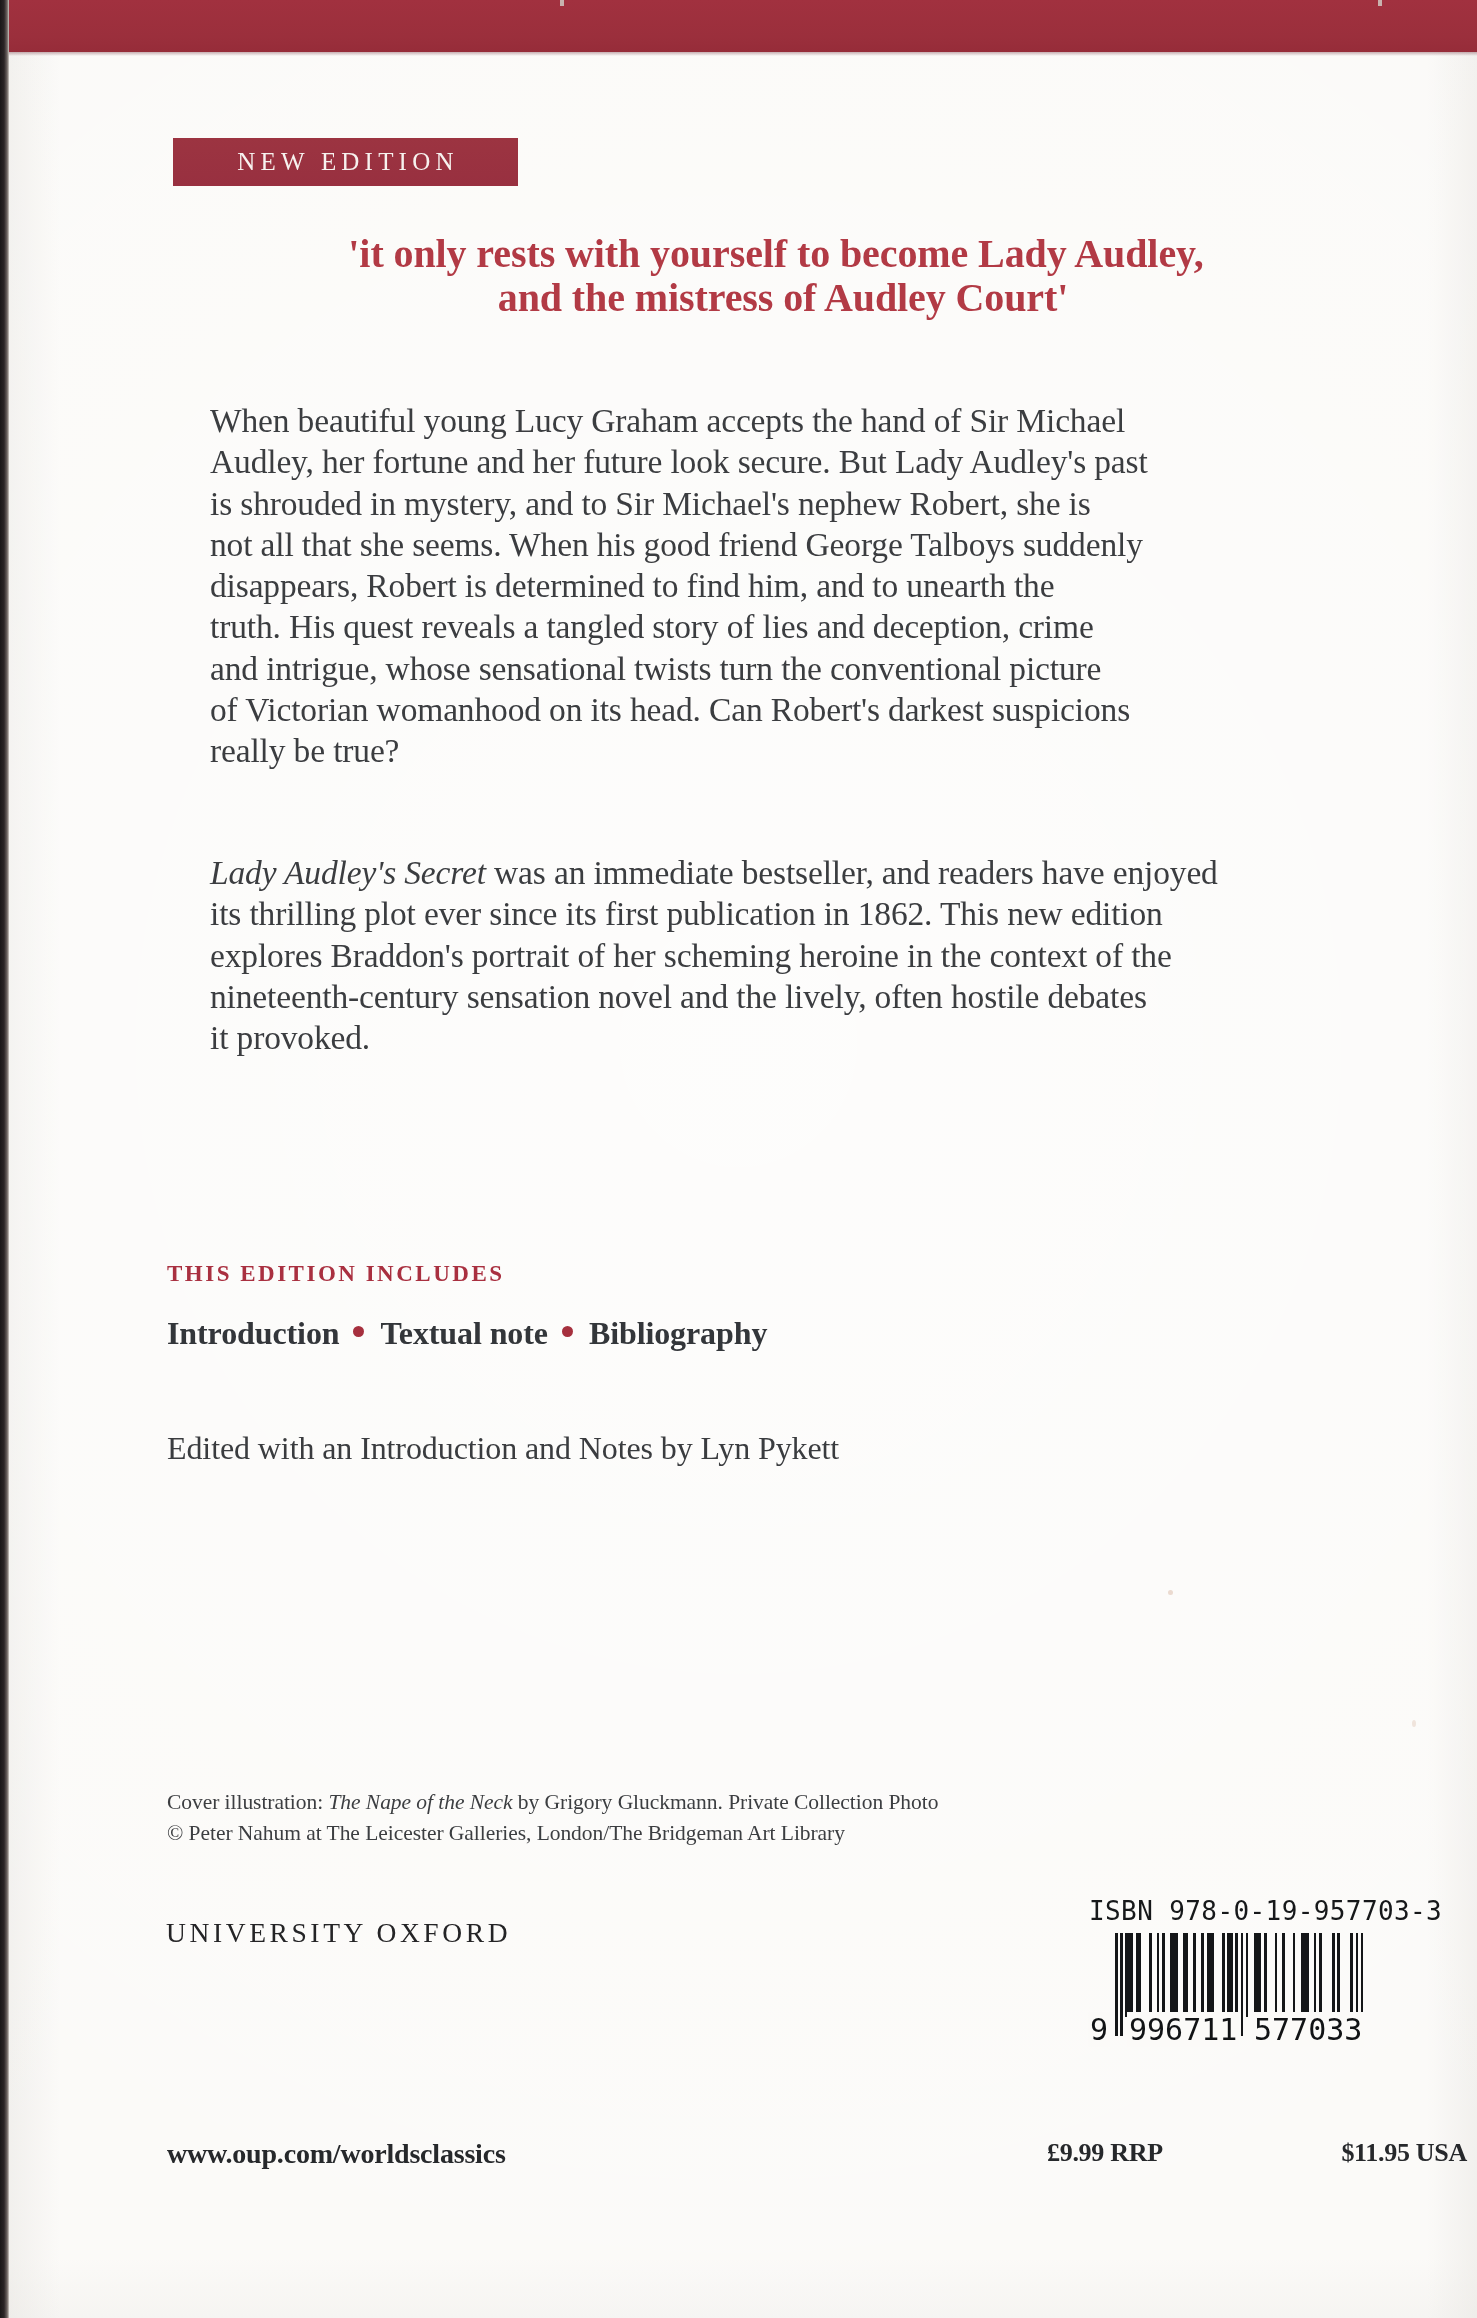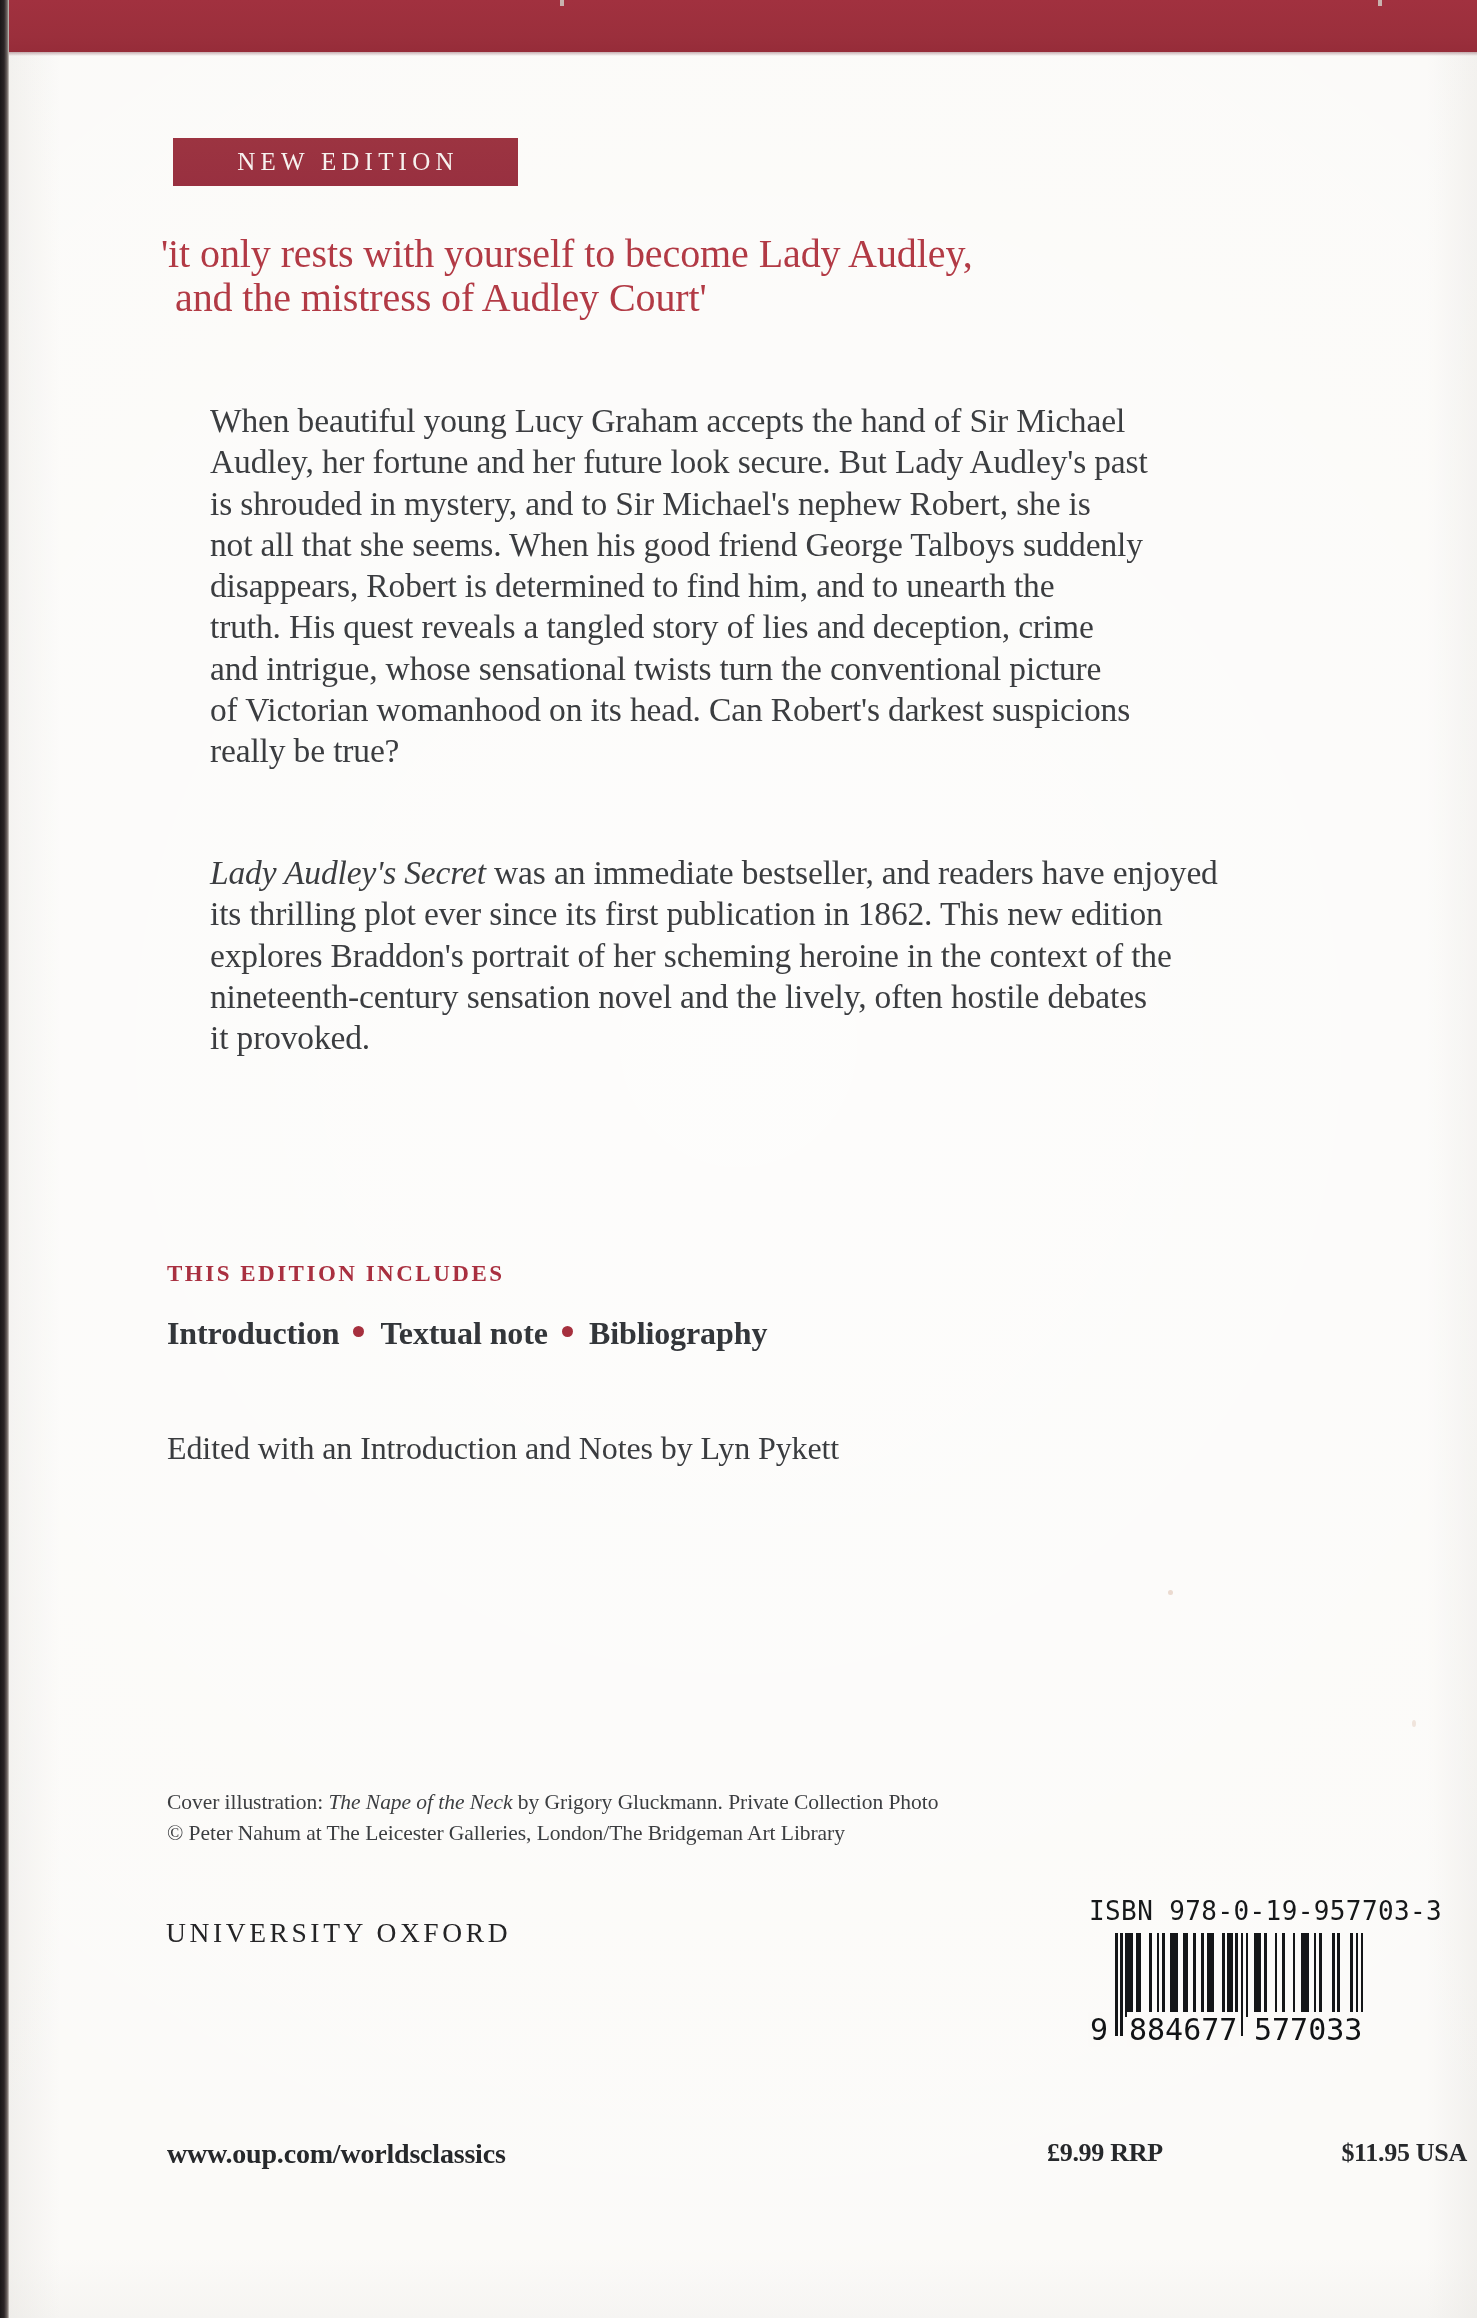--- a/index.html
+++ b/index.html
@@ -96,22 +96,23 @@
 
   
   #headline {
     position: absolute;
     left: -6px;
     top: 232px;
     width: 1230px;
     color: #b23a45;
     font-size: 40px;
     line-height: 1.11;
-    font-weight: 400;
+    font-weight: 700;
     letter-spacing: -0.1px;
+    text-align: center;
   }
   #headline .l2 { display: block; padding-left: 14px; }
 
   
   .body-para {
     position: absolute;
     left: 0;
     width: 1222px;
     font-size: 33.5px;
     line-height: 1.232;
@@ -387,21 +388,21 @@
           <span class="bar" style="width:2.62px;height:84px;"></span>
           <span style="display:inline-block;width:10.48px;height:1px;"></span>
           <span class="bar" style="width:2.62px;height:84px;"></span>
           <span style="display:inline-block;width:2.62px;height:1px;"></span>
           <span class="bar" style="width:2.62px;height:103px;"></span>
           <span style="display:inline-block;width:2.62px;height:1px;"></span>
           <span class="bar" style="width:2.62px;height:103px;"></span>
         </div>
       <div id="barcode-digits">
         <span class="d-left">9</span>
-        <span class="d-mid">884677</span>
+        <span class="d-mid">996711</span>
         <span class="d-right">577033</span>
       </div>
     </div>
 
     <div id="prices">
       <span>£9.99 RRP</span>
       <span>$11.95 USA</span>
     </div>
 
   </div>

